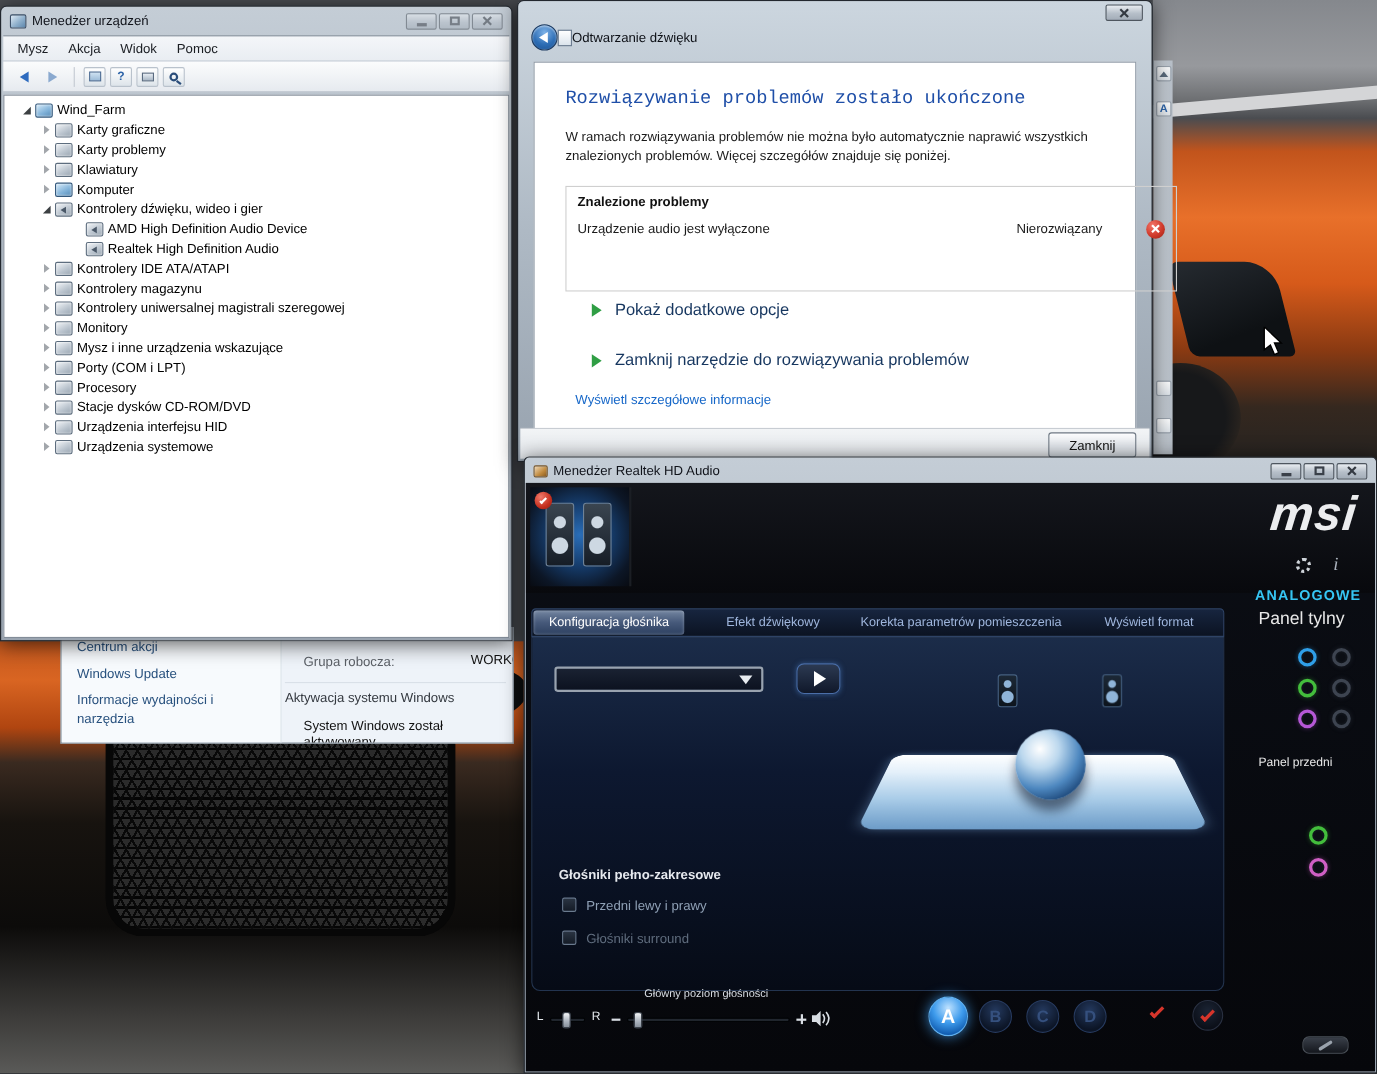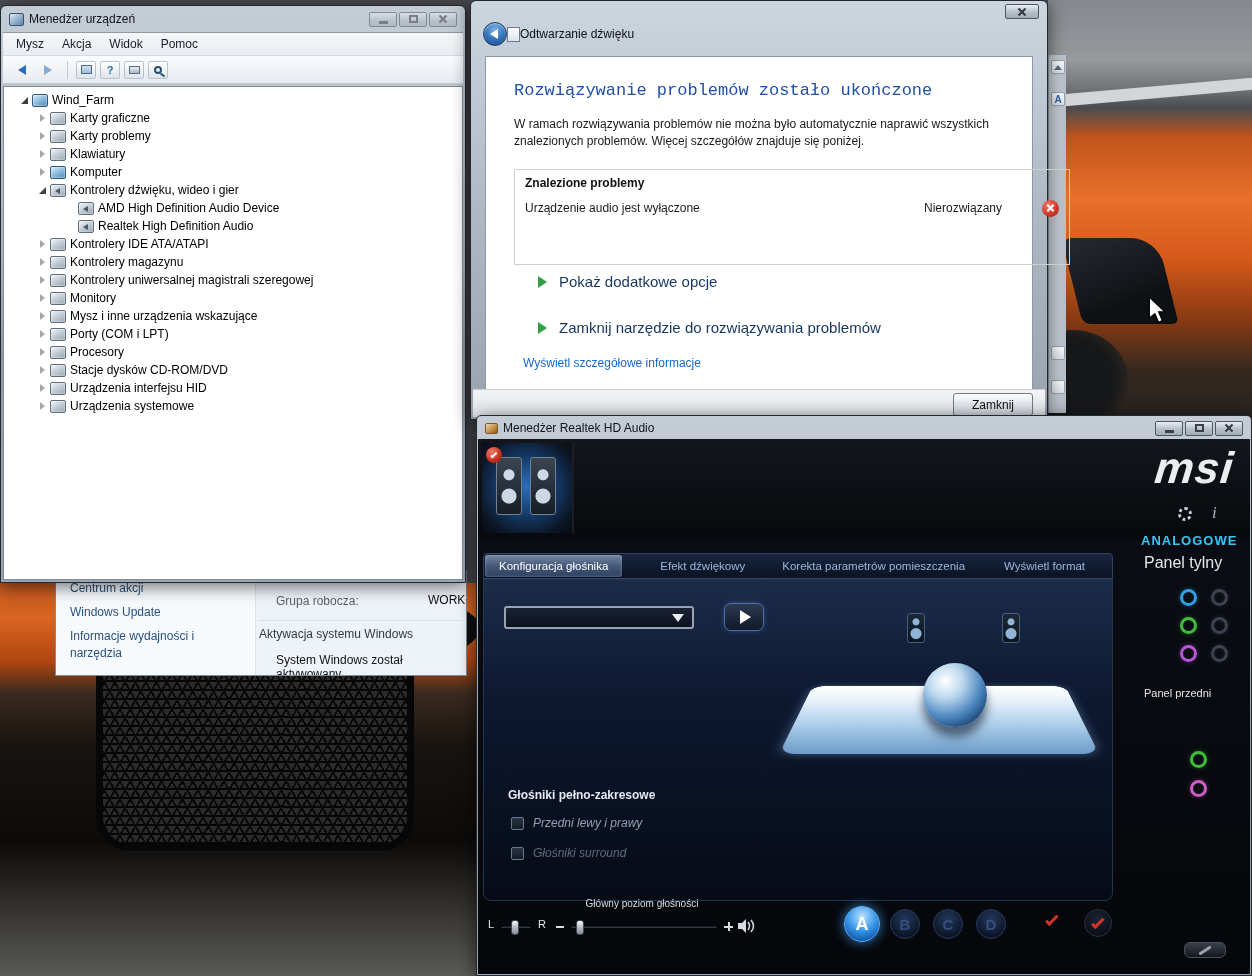--- a/index.html
+++ b/index.html
@@ -119,21 +119,21 @@
   .dd-arrow{width:0;height:0;border-left:6px solid transparent;border-right:6px solid transparent;border-top:8px solid #e8ecf0;margin-right:8px;}
   #play-btn{position:absolute;left:240px;top:23px;width:40px;height:28px;border:1px solid #4a6ea8;border-radius:7px;background:linear-gradient(#2c3a52,#10182a);display:flex;align-items:center;justify-content:center;box-shadow:0 0 5px rgba(70,120,190,.5);}
   #play-btn::before{content:"";width:0;height:0;border-top:7px solid transparent;border-bottom:7px solid transparent;border-left:11px solid #fff;margin-left:3px;}
   #room{position:absolute;left:295px;top:24px;width:320px;height:150px;transform:perspective(460px) rotateX(55deg);transform-origin:50% 100%;border-radius:16px;
     background:linear-gradient(180deg,#ffffff 0%,#e4f0fa 28%,#a9cce8 65%,#6d9cc8 100%);box-shadow:0 0 14px rgba(130,180,230,.45);}
   .spk{position:absolute;width:18px;height:30px;border:1px solid #45607f;border-radius:3px;
     background:radial-gradient(circle at 50% 28%,#8fb4d8 0 3px,transparent 4px),radial-gradient(circle at 50% 70%,#8fb4d8 0 5px,transparent 6px),linear-gradient(#1c2836,#0d141d);}
   #sphere{position:absolute;left:439px;top:83px;width:64px;height:64px;border-radius:50%;
     background:radial-gradient(circle at 35% 28%,#ffffff,#bcd8ee 28%,#4e88c0 58%,#123a6b 85%,#0a2348);box-shadow:0 10px 10px rgba(5,15,35,.55);}
   #spk-section{position:absolute;left:24px;top:208px;font-size:12px;font-weight:bold;color:#e6e9ee;}
-  .cb-row{position:absolute;left:27px;display:flex;align-items:center;gap:9px;font-size:12px;font-style:italic;}
+  .cb-row{position:absolute;left:27px;display:flex;align-items:flex-start;gap:9px;font-size:12px;}
   .cbox{width:13px;height:13px;border:1px solid #6a7a8e;border-radius:2px;background:linear-gradient(#2a3442,#141b26);}
   #vol-label{position:absolute;left:89px;top:459px;width:150px;text-align:center;font-size:10px;color:#d8dde3;}
   .sld-lab{position:absolute;font-size:11px;color:#e4e8ec;}
   .track{position:absolute;height:4px;border-radius:2px;background:linear-gradient(#10141a,#39414d);border:1px solid #02040 6;border:1px solid #020406;}
   .thumb{position:absolute;top:-6px;width:8px;height:15px;border-radius:3px;background:linear-gradient(#f4f6f8,#aeb6c0 55%,#87909b);border:1px solid #3f4650;}
   .minus-ic{position:absolute;width:8px;height:2px;background:#d8dde3;}
   .plus-ic{position:absolute;width:9px;height:9px;}
   .plus-ic::before{content:"";position:absolute;left:0;top:3.5px;width:9px;height:2px;background:#d8dde3;}
   .plus-ic::after{content:"";position:absolute;left:3.5px;top:0;width:2px;height:9px;background:#d8dde3;}
   .plet{position:absolute;border-radius:50%;display:flex;align-items:center;justify-content:center;font-weight:bold;}

